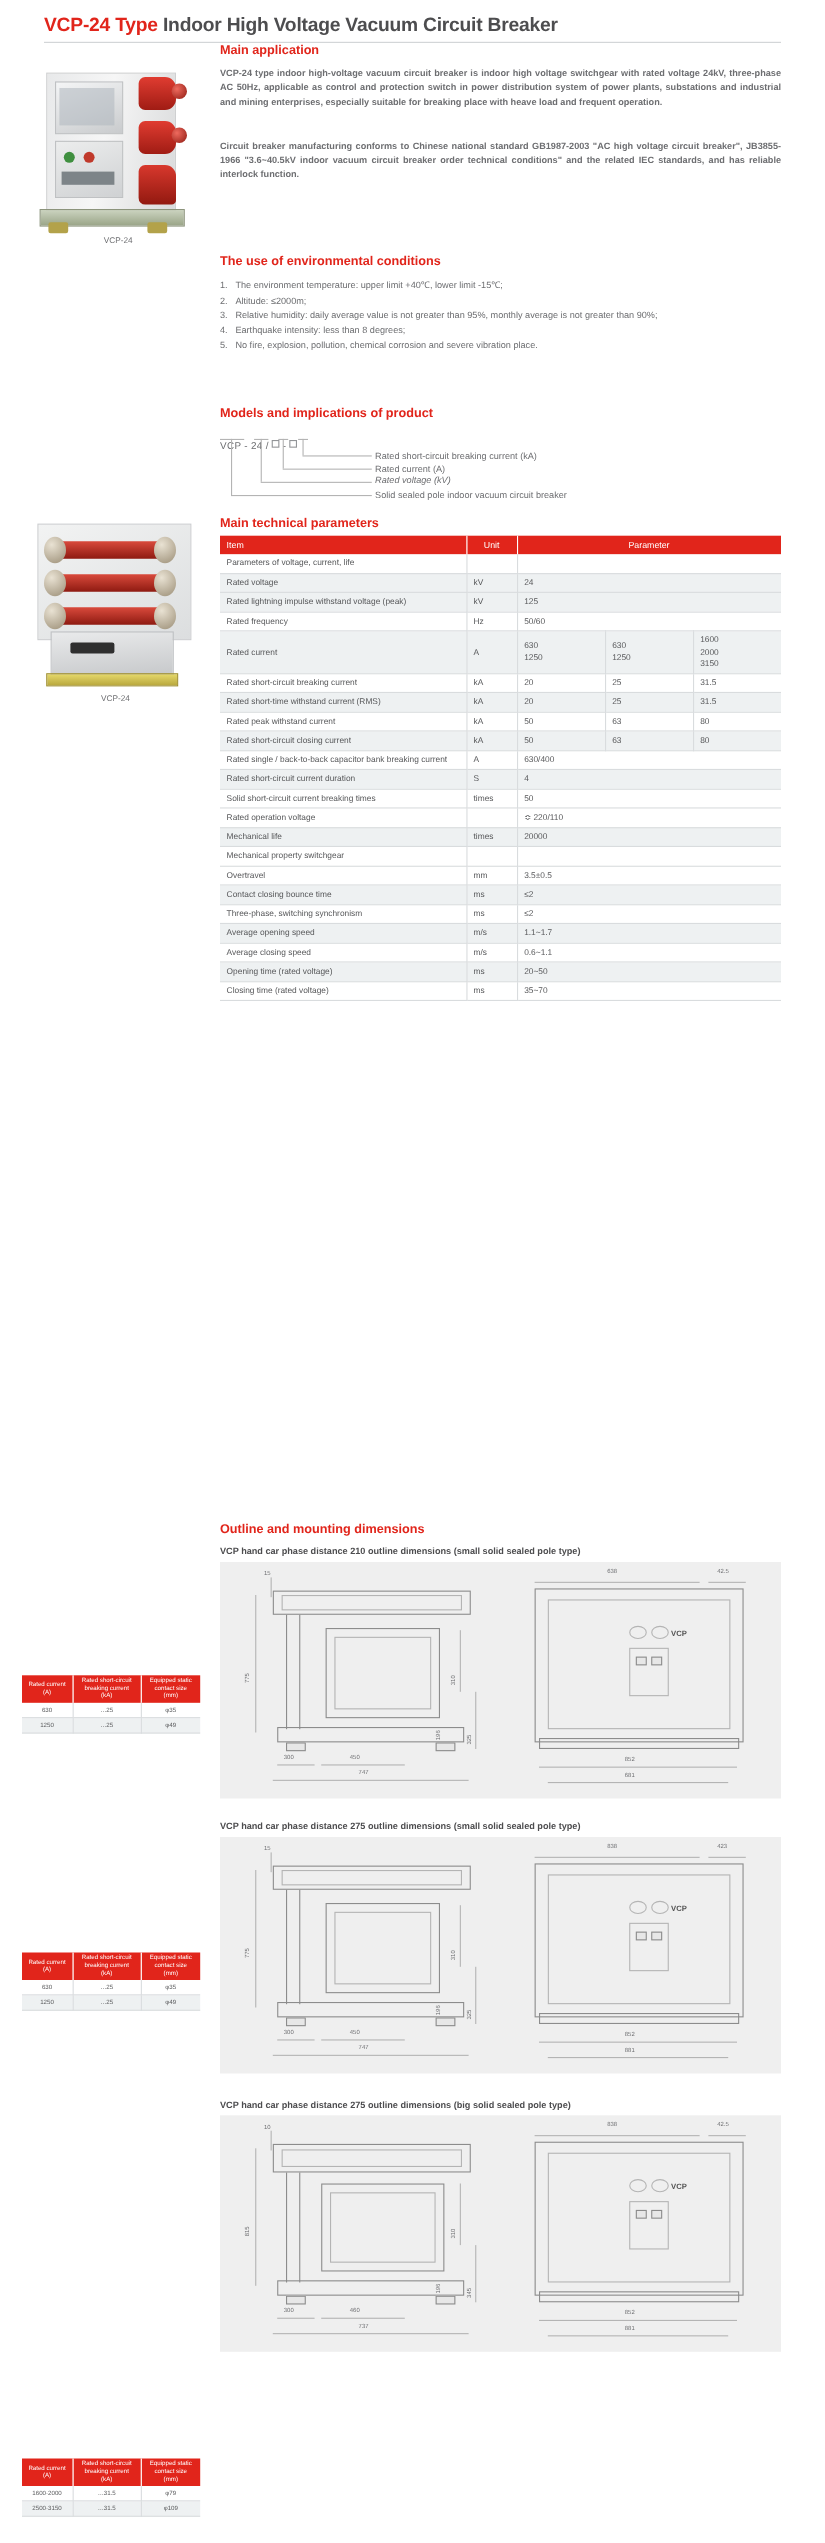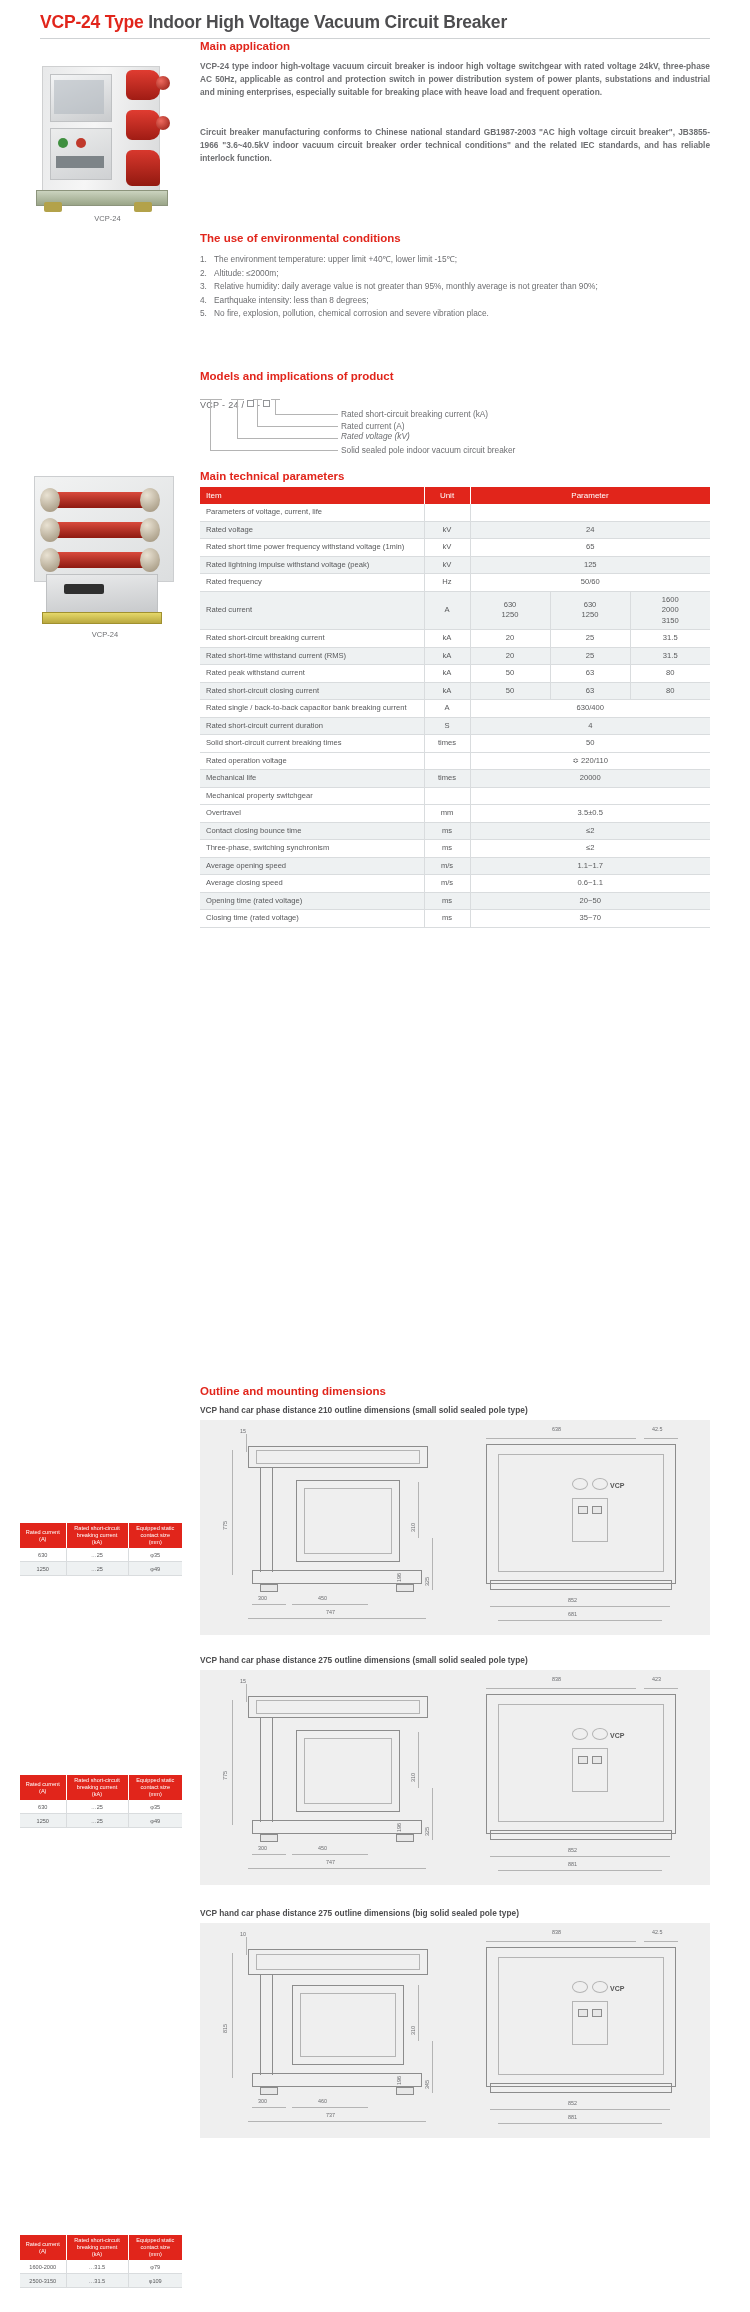--- a/index.html
+++ b/index.html
@@ -109,21 +109,21 @@
     border-right: 1px solid #ffffff;
   }
   table.spec th.c { text-align: center; }
   table.spec td {
     border-bottom: 1px solid #d9dcde;
     border-right: 1px solid #d9dcde;
     padding: 3px 6px;
     vertical-align: middle;
     line-height: 10.5px;
   }
-  table.spec td.c { text-align: center; }
+  table.spec td.c { }
   table.spec tr.alt td { background: #eef1f2; }
   table.spec tr.sect td { background: #ffffff; }
   table.spec td:last-child { border-right: none; }
   table.spec tr:last-child td { border-bottom: 1px solid #d9dcde; }
 
   
   .draw-panel {
     position: absolute;
     background: #efefef;
   }
@@ -318,25 +318,20 @@
       <tr class="sect">
         <td>Parameters of voltage, current, life</td>
         <td class="c"></td>
         <td class="c" colspan="3"></td>
       </tr>
       <tr class="alt">
         <td>Rated voltage</td>
         <td class="c">kV</td>
         <td class="c" colspan="3">24</td>
       </tr>
-      <tr>
-        <td>Rated short time power frequency withstand voltage (1min)</td>
-        <td class="c">kV</td>
-        <td class="c" colspan="3">65</td>
-      </tr>
       <tr class="alt">
         <td>Rated lightning impulse withstand voltage (peak)</td>
         <td class="c">kV</td>
         <td class="c" colspan="3">125</td>
       </tr>
       <tr>
         <td>Rated frequency</td>
         <td class="c">Hz</td>
         <td class="c" colspan="3">50/60</td>
       </tr>

